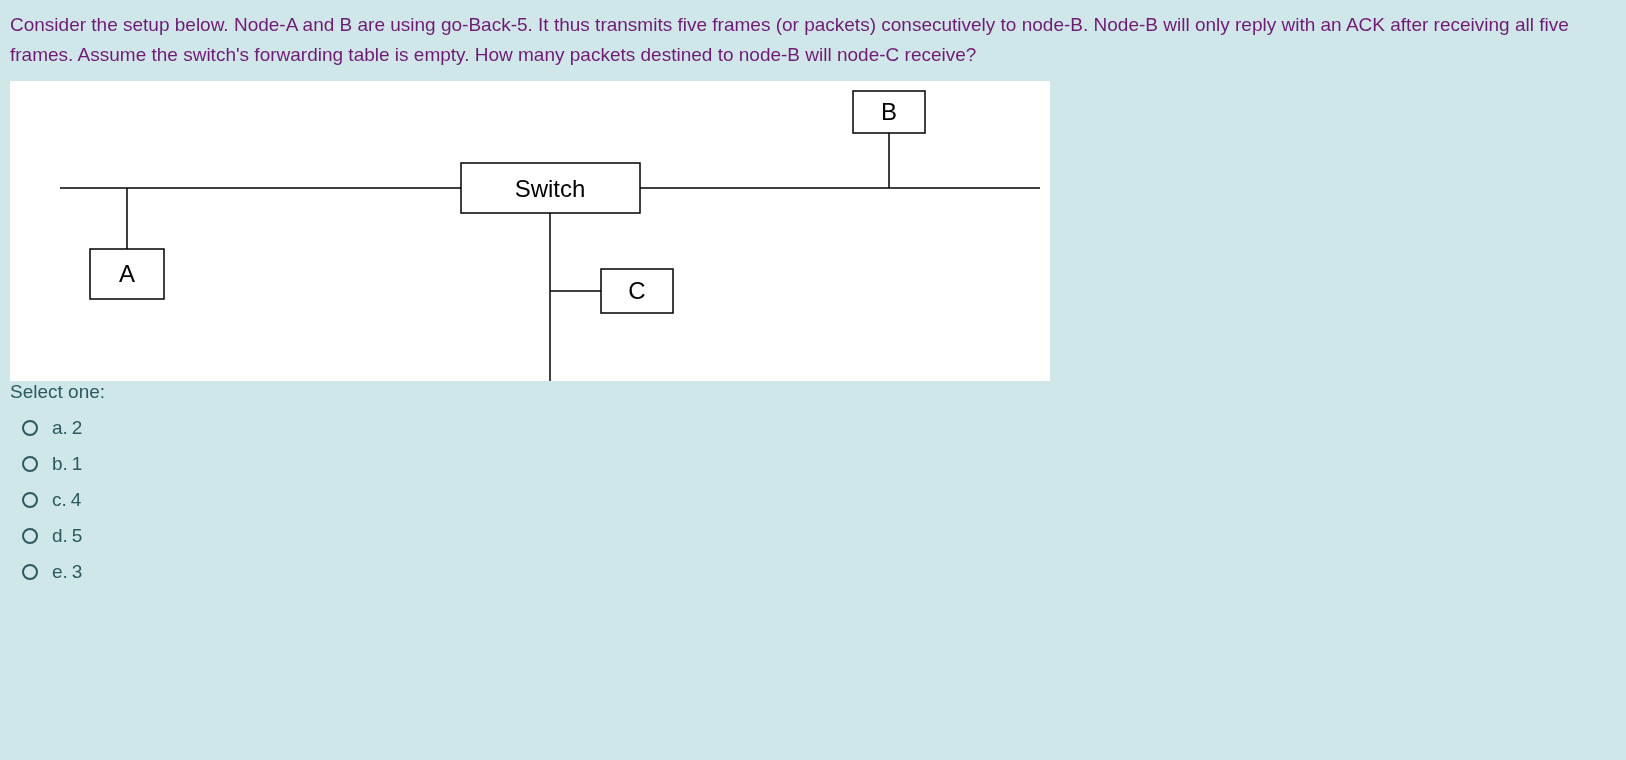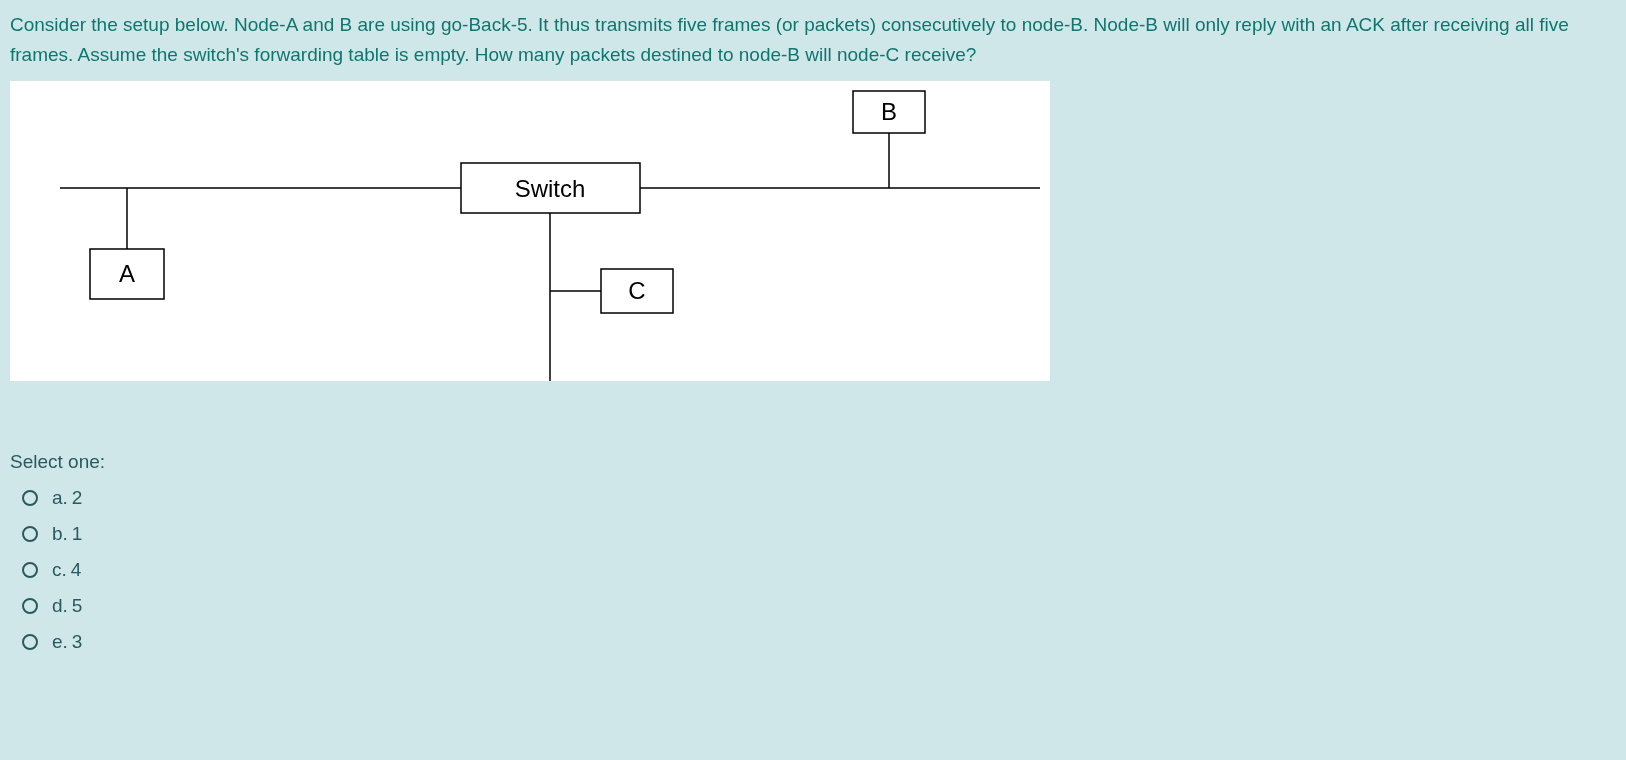--- a/index.html
+++ b/index.html
@@ -10,21 +10,21 @@
     body {
       background-color: #d0e7ea;
       font-family: Arial, sans-serif;
       color: #333;
       padding: 10px 10px 20px 10px;
       width: 1626px;
     }
     .question-text {
       font-size: 19px;
       line-height: 1.6;
-      color: #0f766e;
+      color: #701a75;
       margin-bottom: 10px;
     }
     .diagram-container {
       background-color: #ffffff;
       width: 1040px;
       height: 300px;
       position: relative;
       margin-top: 10px;
     }
     .diagram-svg {
@@ -49,21 +49,20 @@
       text-anchor: middle;
       dominant-baseline: middle;
       fill: #000;
     }
     .wire {
       stroke: #000000;
       stroke-width: 1.5;
       fill: none;
     }
     .answers {
-      margin-top: 70px;
     }
     .select-one {
       font-size: 19px;
       color: #2a5a5f;
       margin-bottom: 14px;
     }
     .option {
       display: flex;
       align-items: center;
       margin-bottom: 14px;

